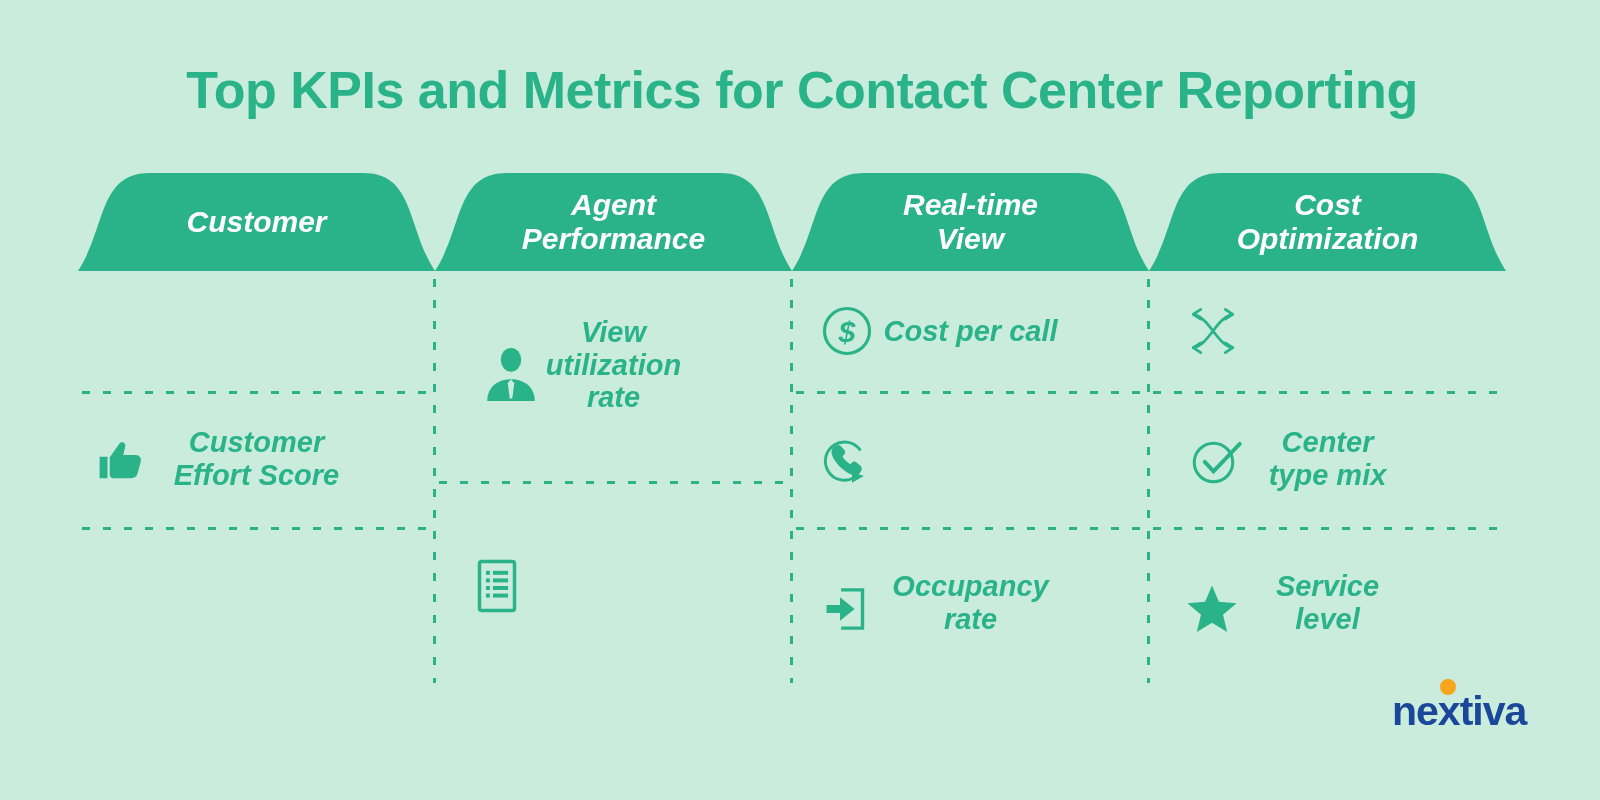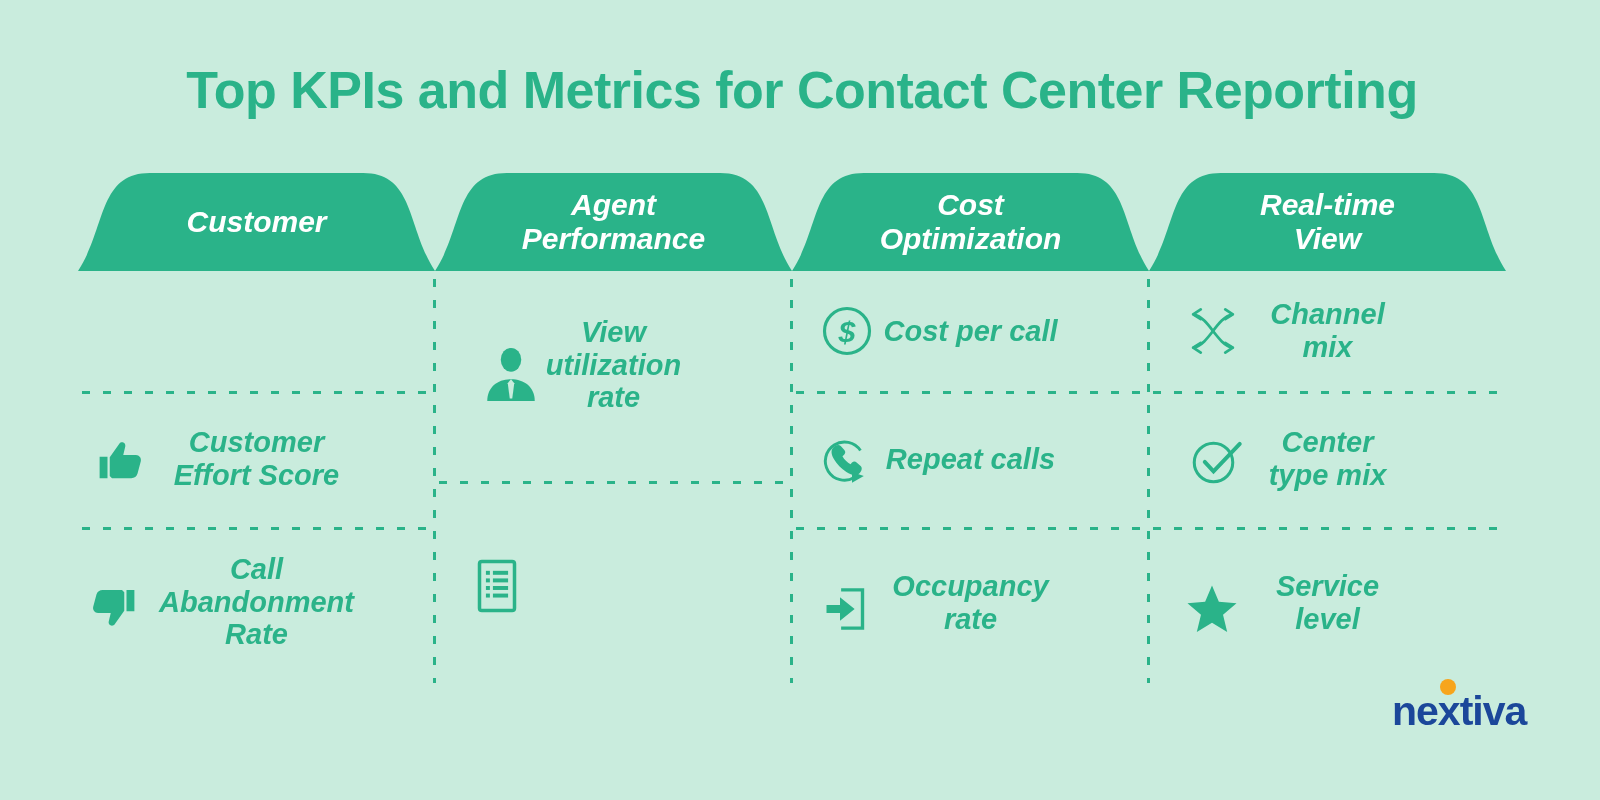--- a/index.html
+++ b/index.html
@@ -61,31 +61,31 @@
         <div class="tabtext">
           <span>Agent</span>
           <span>Performance</span>
         </div>
       </div>
       <div class="tab">
         <svg class="tabbg" viewBox="0 0 358 98" preserveAspectRatio="none">
             <path class="fl" d="M0 98 C28 56 20 0 72 0 L286 0 C338 0 330 56 358 98 Z"></path>
           </svg>
         <div class="tabtext">
+          <span>Real-time</span>
+          <span>View</span>
+        </div>
+      </div>
+      <div class="tab">
+        <svg class="tabbg" viewBox="0 0 358 98" preserveAspectRatio="none">
+            <path class="fl" d="M0 98 C28 56 20 0 72 0 L286 0 C338 0 330 56 358 98 Z"></path>
+          </svg>
+        <div class="tabtext">
           <span>Cost</span>
           <span>Optimization</span>
-        </div>
-      </div>
-      <div class="tab">
-        <svg class="tabbg" viewBox="0 0 358 98" preserveAspectRatio="none">
-            <path class="fl" d="M0 98 C28 56 20 0 72 0 L286 0 C338 0 330 56 358 98 Z"></path>
-          </svg>
-        <div class="tabtext">
-          <span>Real-time</span>
-          <span>View</span>
         </div>
       </div>
     </div>
 
     <div class="vsep" style="left:355px"></div>
     <div class="vsep" style="left:712px"></div>
     <div class="vsep" style="left:1069px"></div>
 
     <div class="cols">
 
@@ -93,28 +93,20 @@
         <div class="hsep" style="top:120px"></div>
         <div class="row" style="top:120px;height:136px">
           <span class="icn" style="left:16px">
             <svg width="54" height="54" viewBox="0 0 48 48">
               <path class="fl" d="M5 22 h7 v19 H5 z M14 39 V22.5 l8.5-12 c1.8-2.6 6-1 5.3 2.3 L26 20.5 h11.3 c2.9 0 5 2.7 4.3 5.5 l-2.9 10.9 c-.8 2.7-2.7 4.1-5.6 4.1 H16 z"></path>
             </svg>
           </span>
           <span class="lbl" style="max-width:200px">Customer Effort Score</span>
         </div>
         <div class="hsep" style="top:256px"></div>
-        <div class="row" style="top:256px;height:164px;padding-bottom:14px;box-sizing:border-box">
-          <span class="icn" style="left:8px">
-            <svg width="54" height="54" viewBox="0 0 48 48">
-              <path class="fl" transform="rotate(180 24 24)" d="M5 22 h7 v19 H5 z M14 39 V22.5 l8.5-12 c1.8-2.6 6-1 5.3 2.3 L26 20.5 h11.3 c2.9 0 5 2.7 4.3 5.5 l-2.9 10.9 c-.8 2.7-2.7 4.1-5.6 4.1 H16 z"></path>
-            </svg>
-          </span>
-          <span class="lbl" style="max-width:210px">Call Abandonment Rate</span>
-        </div>
       </div>
 
       <div class="col">
         <div class="row" style="top:0;height:210px;padding-bottom:22px;box-sizing:border-box">
           <span class="icn" style="left:46px">
             <svg width="60" height="60" viewBox="0 0 48 48">
               <ellipse class="fl" cx="24" cy="11" rx="8.2" ry="9.5"></ellipse>
               <path class="fl" d="M5 44 c0-11.5 8.5-17.5 19-17.5 s19 6 19 17.5 z"></path>
               <path d="M24 26.5 l2.6 3.2 -1.6 12.3 h-2 l-1.6-12.3 z" fill="#c9ecdd"></path>
             </svg>
@@ -153,21 +145,20 @@
         </div>
         <div class="hsep" style="top:120px"></div>
         <div class="row" style="top:120px;height:136px">
           <span class="icn" style="left:24px">
             <svg width="54" height="54" viewBox="0 0 48 48">
               <path class="st" d="M39.5 16.5 A 17 17 0 1 0 34 40.5" stroke-width="2.6"></path>
               <polygon class="fl" points="32,35.5 42.5,39.2 32,45"></polygon>
               <path class="fl" d="M15.5 13.5 c2.2-2.2 5-2.6 6.5-1 l3.2 3.6 c1.2 1.3 1 3-.2 4.1 l-1.5 1.3 c1.6 2.9 4.3 5.6 7.2 7.2 l1.3-1.5 c1.1-1.2 2.8-1.4 4.1-.2 l3.6 3.2 c1.6 1.5 1.2 4.3-1 6.5 -2.8 2.8-7.5 1.6-11.7-1.2 -4.4-2.9-8.6-7.1-11-11.3 -2.3-4-3.2-8 -.5-10.7 z"></path>
             </svg>
           </span>
-          <span class="lbl">Repeat calls</span>
         </div>
         <div class="hsep" style="top:256px"></div>
         <div class="row" style="top:256px;height:164px;padding-bottom:12px;box-sizing:border-box">
           <span class="icn" style="left:30px">
             <svg width="54" height="54" viewBox="0 0 48 48">
               <path class="st" d="M17 7 H36 V41 H17" stroke-width="3"></path>
               <path class="fl" d="M4 20.5 h12 v-7 L29 24 l-13 10.5 v-7 H4 z"></path>
             </svg>
           </span>
           <span class="lbl" style="max-width:190px">Occupancy rate</span>
@@ -181,21 +172,20 @@
               <g class="st" stroke-width="2.4" stroke-linecap="round" stroke-linejoin="round">
                 <path d="M7.5 9.7 C21 13 27 35 40.5 38.3"></path>
                 <path d="M7.5 38.3 C21 35 27 13 40.5 9.7"></path>
                 <path d="M13.5 5.5 L7 9.7 L13.5 13.8"></path>
                 <path d="M13.5 34.3 L7 38.3 L13.5 42.5"></path>
                 <path d="M34.5 5.5 L41 9.7 L34.5 13.8"></path>
                 <path d="M34.5 34.3 L41 38.3 L34.5 42.5"></path>
               </g>
             </svg>
           </span>
-          <span class="lbl" style="max-width:140px">Channel mix</span>
         </div>
         <div class="hsep" style="top:120px"></div>
         <div class="row" style="top:120px;height:136px">
           <span class="icn" style="left:40px">
             <svg width="56" height="56" viewBox="0 0 48 48">
               <circle class="st" cx="21" cy="27" r="16.5" stroke-width="2.6"></circle>
               <path class="st" d="M13.5 26.5 l7.5 8 L43.5 11" stroke-width="3.4" stroke-linecap="round"></path>
             </svg>
           </span>
           <span class="lbl" style="max-width:150px">Center type mix</span>

